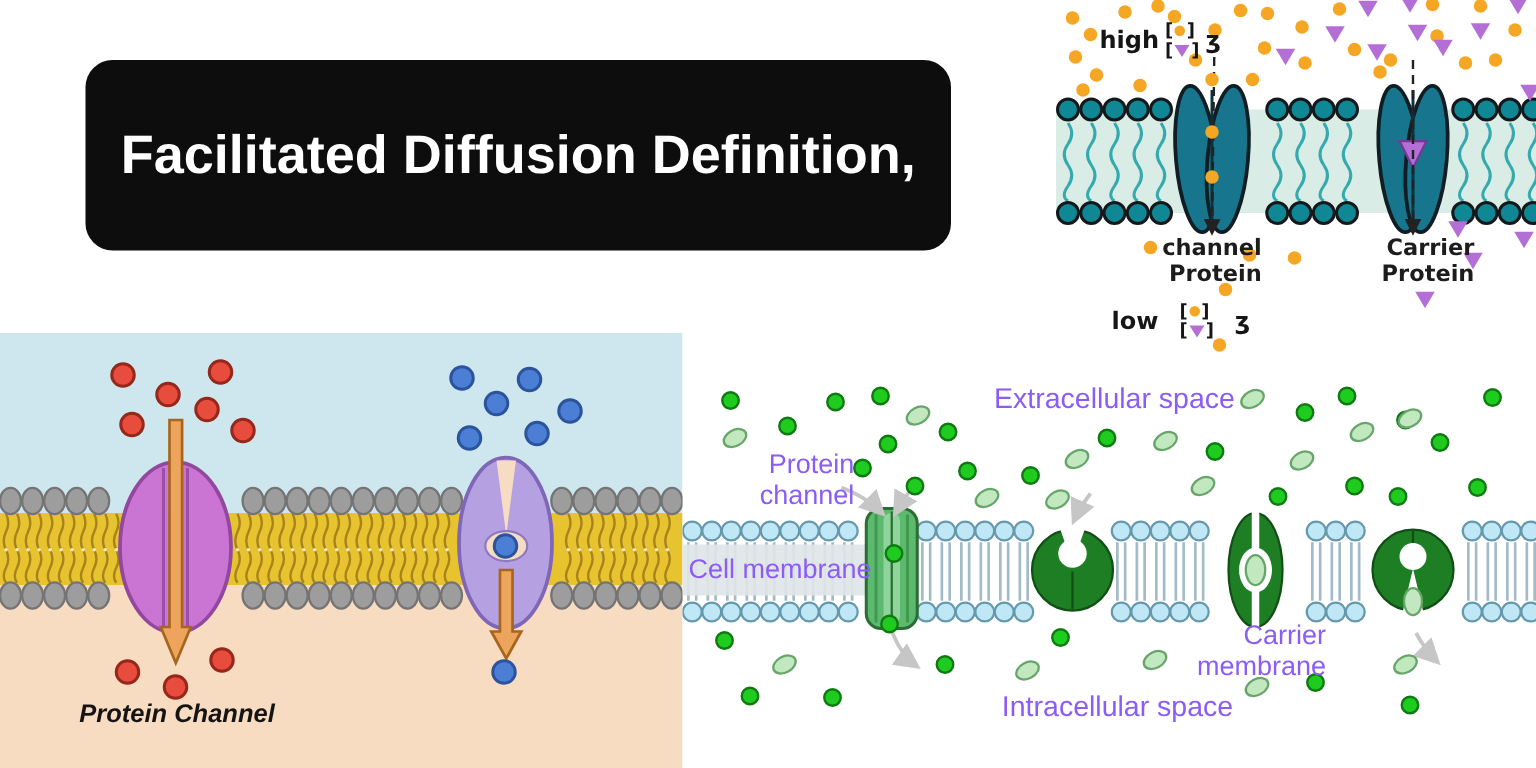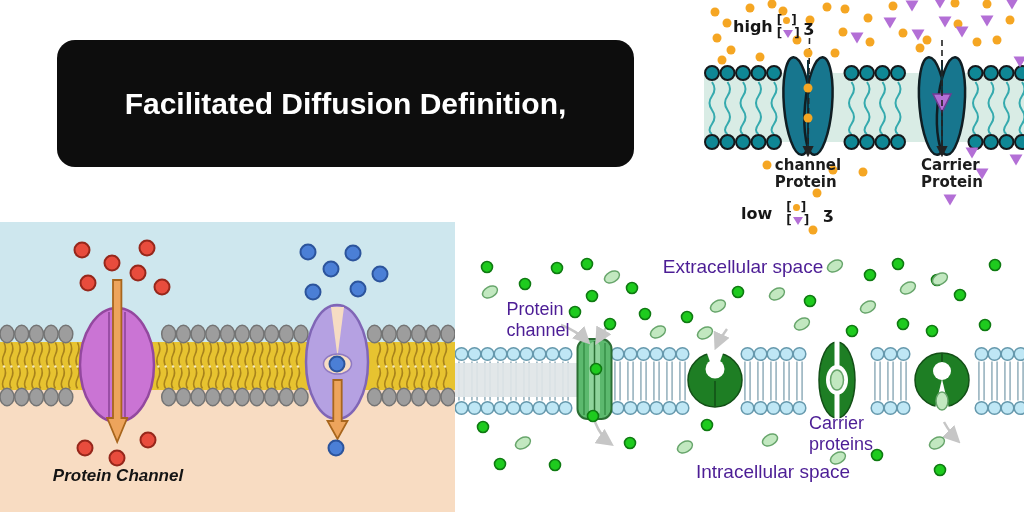--- a/index.html
+++ b/index.html
@@ -4,28 +4,28 @@
 <style>
   html,body{margin:0;padding:0;background:#fff;}
   #stage{position:relative;width:1024px;height:512px;background:#ffffff;overflow:hidden;
          font-family:"Liberation Sans",sans-serif;}
   .panel{position:absolute;}
   .panel svg{display:block;}
 
   
   #title-banner{position:absolute;left:57px;top:40px;width:577px;height:127px;background:#0d0d0d;
     border-radius:18px;display:flex;flex-direction:row;align-items:center;justify-content:center;
-    color:#ffffff;font-weight:bold;font-size:30px;line-height:1.45;text-align:center;}
+    color:#ffffff;font-weight:bold;font-size:36px;line-height:1.45;text-align:center;}
 
   
   .lab{position:absolute;white-space:nowrap;}
-  .center{transform:translateX(-50%);text-align:left;}
+  .center{transform:translateX(-50%);text-align:right;}
 
   
-  .cm-lab{color:#4c1d95;font-size:18px;line-height:21px;}
+  .cm-lab{color:#8b5cf6;font-size:18px;line-height:21px;}
   .cm-lab.big{font-size:19px;}
 
   
   .cl-lab{font-weight:bold;color:#141414;font-size:17px;}
 
   
   .sk-lab{font-family:"DejaVu Sans",sans-serif;font-size:15px;line-height:17px;color:#1c1c1c;font-weight:600;}
   .hl{position:absolute;display:flex;align-items:center;gap:4px;color:#161616;
       font-family:"DejaVu Sans",sans-serif;}
   .hl .word{font-size:16px;font-weight:700;line-height:26px;}
@@ -588,20 +588,21 @@
           <ellipse cx="315" cy="205" rx="8" ry="5.3" fill="#c2e8c0" stroke="#67a56b" stroke-width="1.5" transform="rotate(-28 315 205)"></ellipse>
           <ellipse cx="383" cy="223" rx="8" ry="5.3" fill="#c2e8c0" stroke="#67a56b" stroke-width="1.5" transform="rotate(-28 383 223)"></ellipse>
           <ellipse cx="482" cy="208" rx="8" ry="5.3" fill="#c2e8c0" stroke="#67a56b" stroke-width="1.5" transform="rotate(-28 482 208)"></ellipse>
         </g>
     </svg>
     <div class="lab center cm-lab big" style="left:288px;top:21px;">Extracellular space</div>
     <div class="lab center cm-lab" style="left:83px;top:64px;">
       <div>Protein</div>
       <div>channel</div>
     </div>
+    <div class="lab cm-lab" style="left:4px;top:134px;">Cell membrane</div>
     <div class="lab center cm-lab" style="left:386px;top:178px;">
       <div>Carrier</div>
-      <div>proteins</div>
+      <div>membrane</div>
     </div>
-    <div class="lab center cm-lab big" style="left:290px;top:226px;margin-left:28px;">Intracellular space</div>
+    <div class="lab center cm-lab big" style="left:290px;top:226px;">Intracellular space</div>
   </div>
 
 </div>
 
 </body></html>

